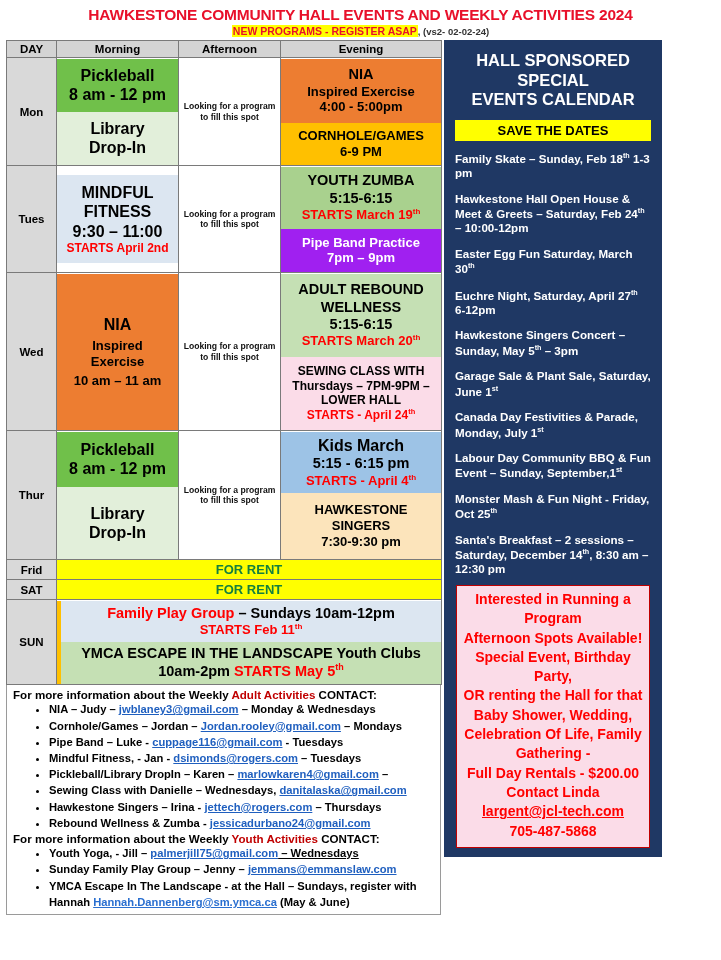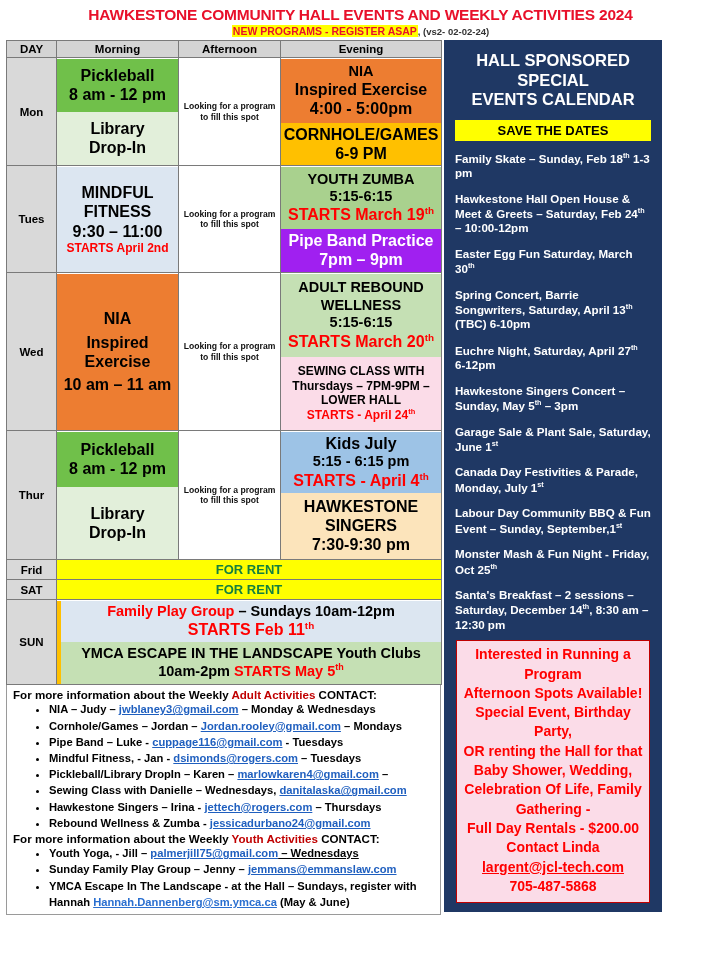--- a/index.html
+++ b/index.html
@@ -39,21 +39,21 @@
 
   thead th{background:#d4d4d4;font-size:11.5px;height:16px;color:#000;}
   td.day{background:#d9d9d9;font-size:11.5px;vertical-align:top;padding-top:2px;}
   .sub{padding:2px 1px;box-sizing:border-box;}
   .ln{line-height:1.2;}
 
   .aft{font-size:8.6px;font-weight:bold;color:#111;background:#fff;line-height:1.25;}
 
   .big{font-size:16px;}
   .med{font-size:14.5px;}
-  .sm{font-size:16px;}
+  .sm{font-size:13px;}
   .xs{font-size:12px;}
   .red{color:#ff0000;}
   .white{color:#ffffff;}
   sup{font-size:0.62em;vertical-align:super;}
 
   
   .bg-green{background:#70c04a;}
   .bg-lgreen{background:#e2efda;}
   .bg-mgreen{background:#a9d18e;}
   .bg-sgreen{background:#c5e0b4;}
@@ -149,21 +149,21 @@
               <div class="sub bg-amber" style="height:42px;display:flex;flex-direction:column;justify-content:center">
                 <div class="sm ln">CORNHOLE/GAMES</div>
                 <div class="sm ln">6-9 PM</div>
               </div>
             </td>
           </tr>
 
           <tr style="height:107px">
             <td class="day">Tues</td>
             <td style="padding:0">
-              <div class="sub bg-lblue" style="height:105px;display:flex;flex-direction:column;justify-content:center">
+              <div class="sub bg-lblue" style="height:88px;display:flex;flex-direction:column;justify-content:center">
                 <div class="big ln">MINDFUL</div>
                 <div class="big ln">FITNESS</div>
                 <div class="big ln">9:30 – 11:00</div>
                 <div class="xs ln red">STARTS April 2nd</div>
               </div>
             </td>
             <td class="aft">
               <div>Looking for a program</div>
               <div>to fill this spot</div>
             </td>
@@ -221,21 +221,21 @@
                 <div class="big ln">Library</div>
                 <div class="big ln">Drop-In</div>
               </div>
             </td>
             <td class="aft">
               <div>Looking for a program</div>
               <div>to fill this spot</div>
             </td>
             <td style="padding:0">
               <div class="sub bg-blue" style="height:61px;display:flex;flex-direction:column;justify-content:center">
-                <div class="big ln">Kids July</div>
+                <div class="big ln">Kids March</div>
                 <div class="med ln">5:15 - 6:15 pm</div>
                 <div class="sm ln red">STARTS - April 4<sup>th</sup></div>
               </div>
               <div class="sub bg-cream" style="height:66px;display:flex;flex-direction:column;justify-content:center">
                 <div class="sm ln">HAWKESTONE</div>
                 <div class="sm ln">SINGERS</div>
                 <div class="sm ln">7:30-9:30 pm</div>
               </div>
             </td>
           </tr>
@@ -295,21 +295,20 @@
       <div class="navy">
         <h2>
           <span>HALL SPONSORED SPECIAL</span><br>
           <span>EVENTS CALENDAR</span>
         </h2>
         <div class="savebar">SAVE THE DATES</div>
         <ul class="events">
           <li>Family Skate – Sunday, Feb 18<sup>th</sup> 1-3 pm</li>
           <li>Hawkestone Hall Open House &amp;  Meet &amp; Greets – Saturday, Feb 24<sup>th</sup> – 10:00-12pm</li>
           <li>Easter Egg Fun Saturday, March 30<sup>th</sup></li>
-          <li>Spring Concert, Barrie Songwriters, Saturday, April 13<sup>th</sup> (TBC) 6-10pm</li>
           <li>Euchre Night, Saturday, April 27<sup>th</sup> 6-12pm</li>
           <li>Hawkestone Singers Concert – Sunday, May 5<sup>th</sup> – 3pm</li>
           <li>Garage Sale &amp; Plant Sale, Saturday, June 1<sup>st</sup></li>
           <li>Canada Day Festivities &amp; Parade, Monday, July 1<sup>st</sup></li>
           <li>Labour Day Community BBQ &amp; Fun Event – Sunday, September,1<sup>st</sup></li>
           <li>Monster Mash &amp; Fun Night -  Friday, Oct 25<sup>th</sup></li>
           <li style="margin-bottom:4px">Santa's Breakfast – 2 sessions – Saturday, December 14<sup>th</sup>, 8:30 am – 12:30 pm</li>
         </ul>
 
         <div class="pinkbox">

